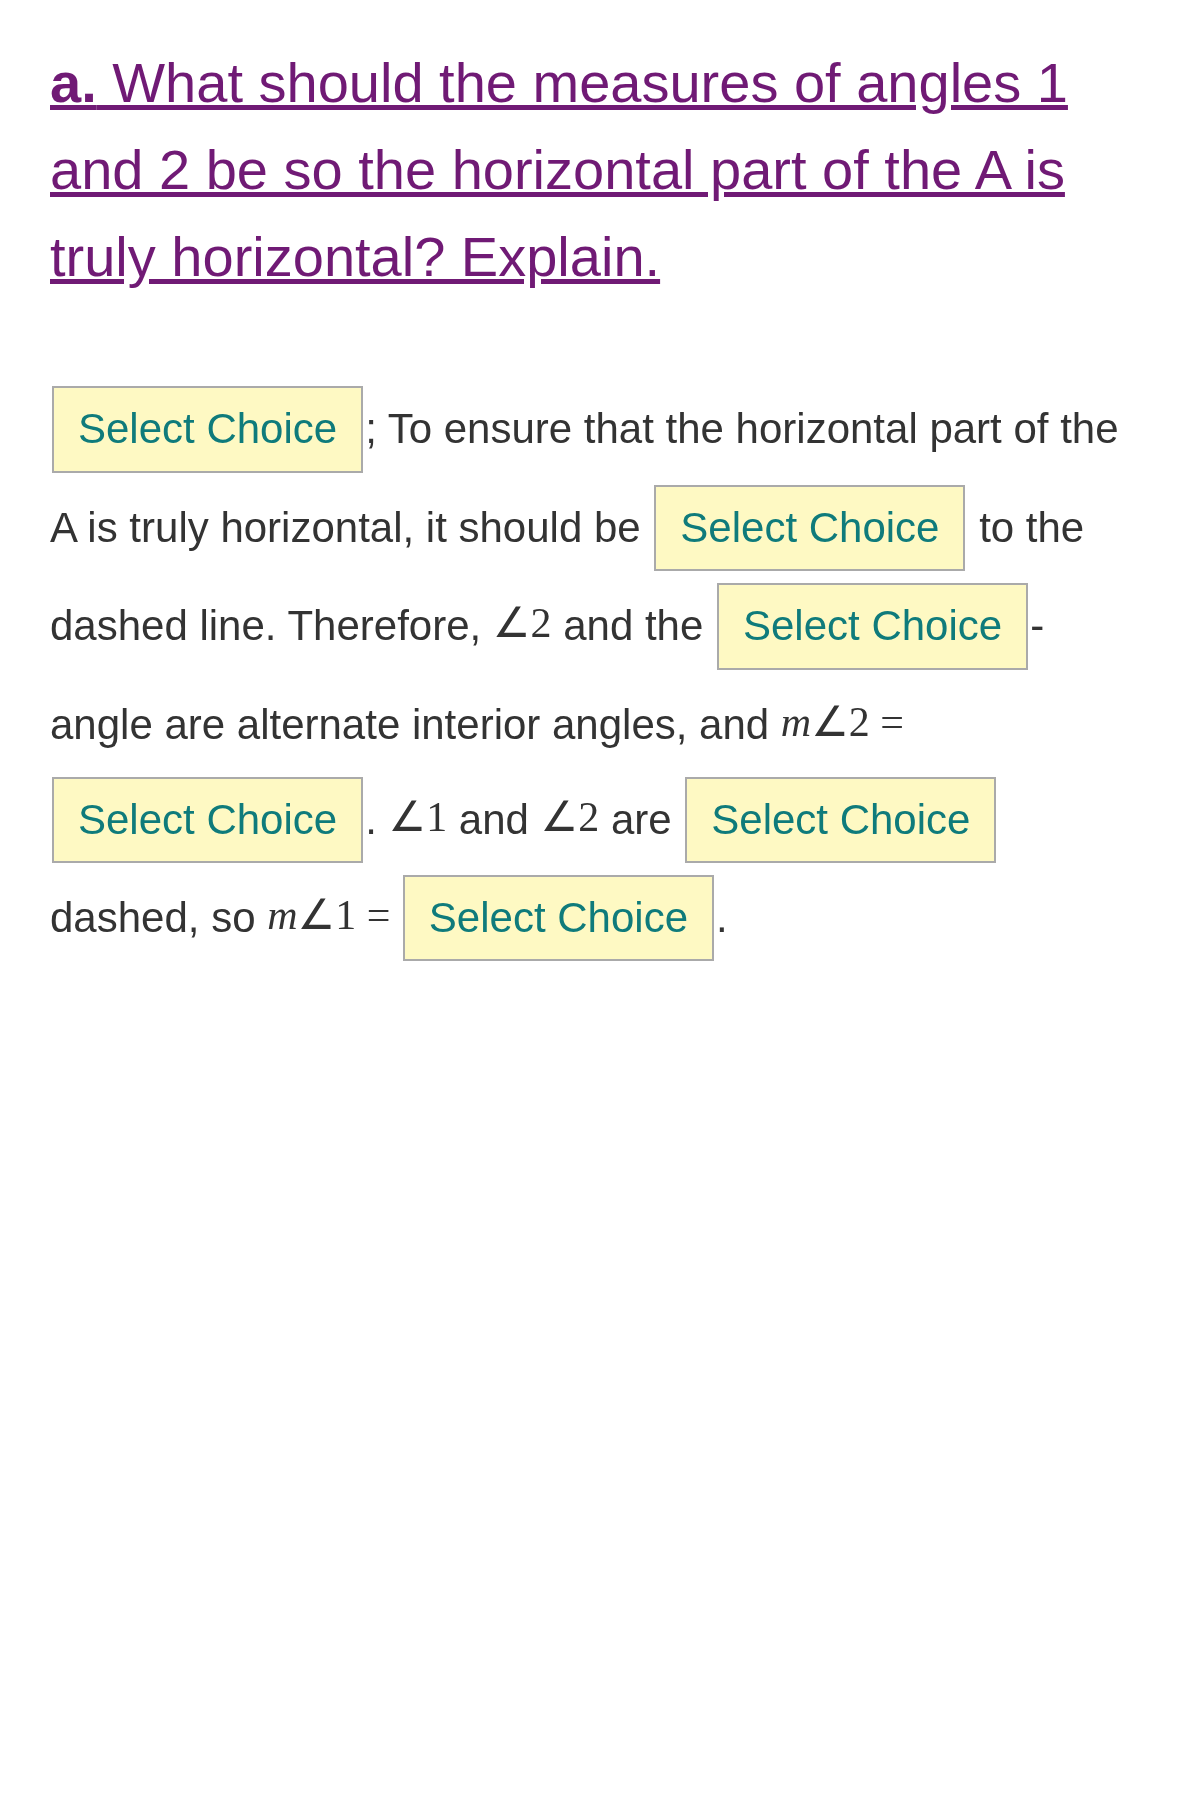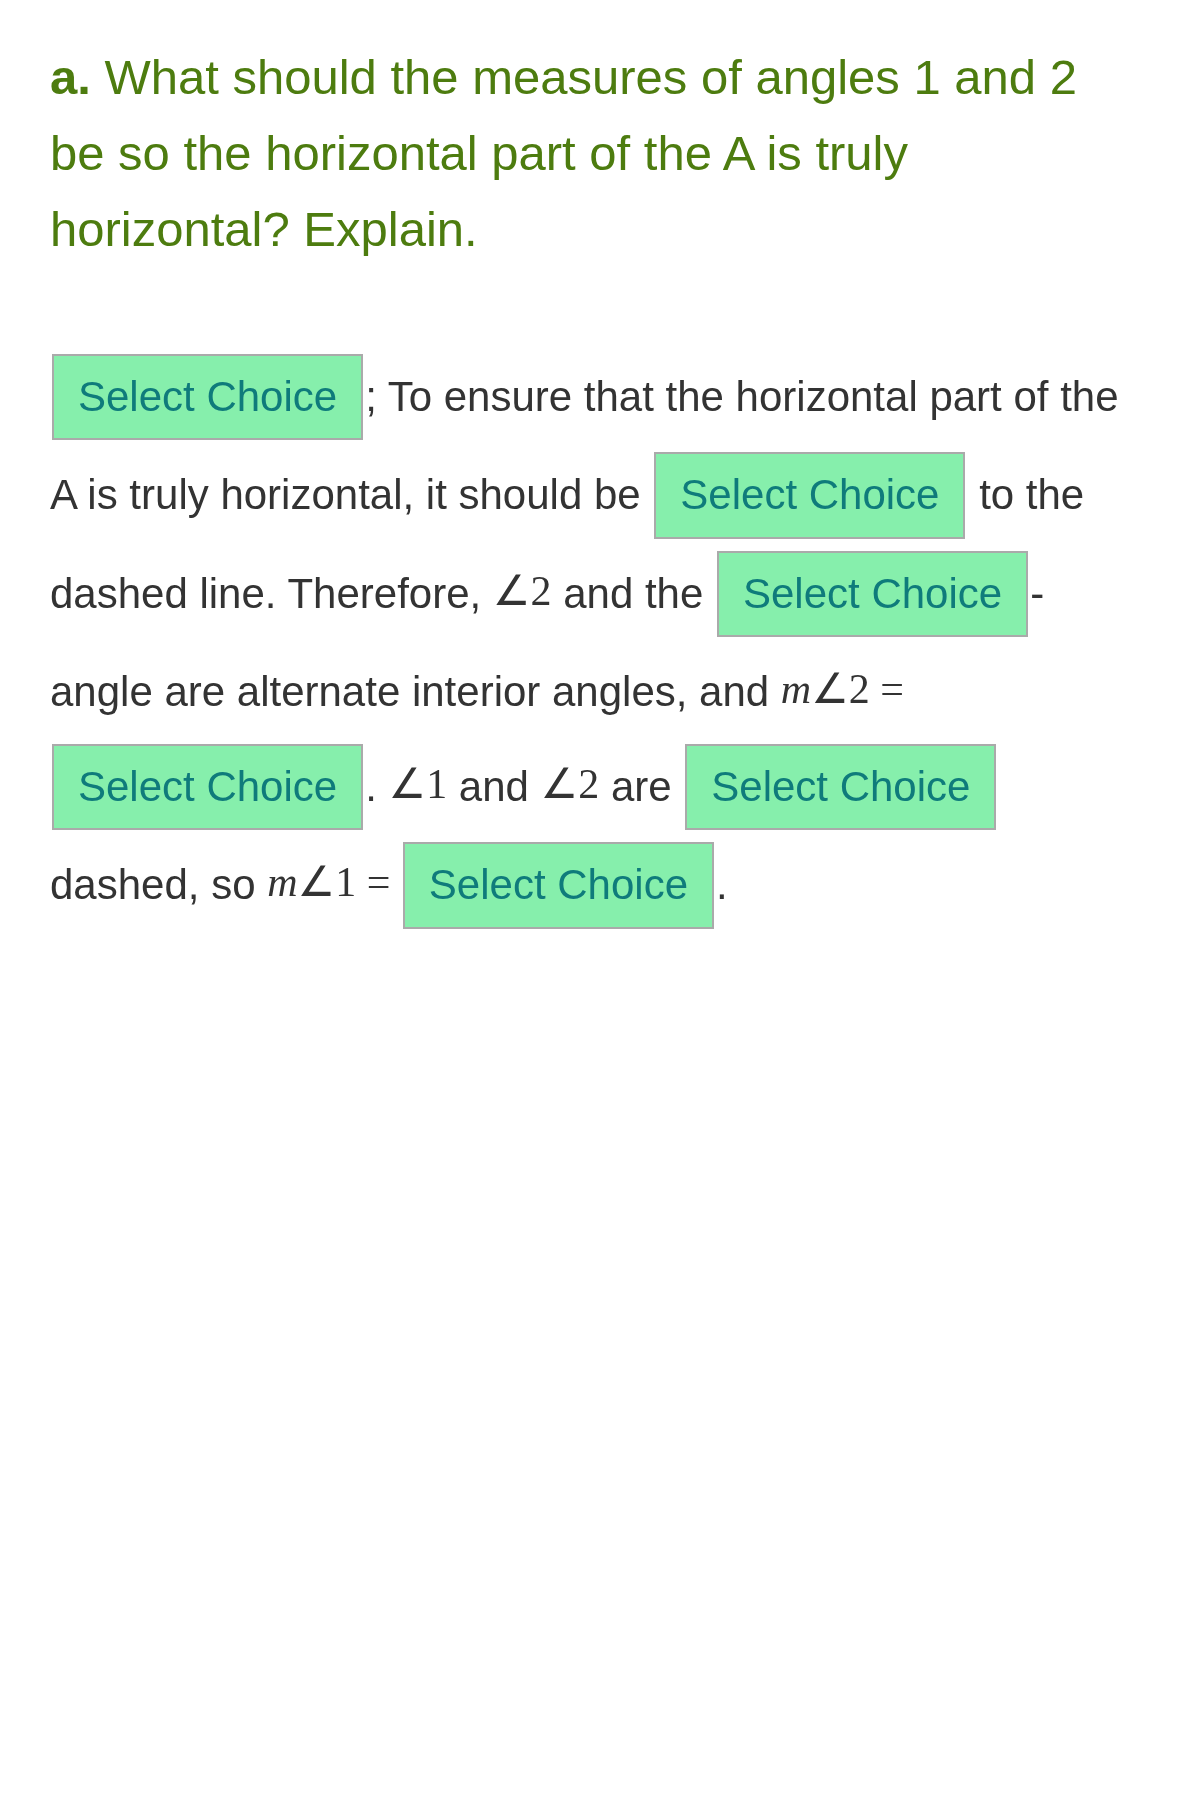--- a/index.html
+++ b/index.html
@@ -8,43 +8,44 @@
       box-sizing: border-box;
     }
     body {
       font-family: -apple-system, BlinkMacSystemFont, 'Segoe UI', Helvetica, Arial, sans-serif;
       background: #ffffff;
       padding: 40px 50px;
       width: 1179px;
       color: #333333;
     }
     .question-text {
-      font-size: 49px;
+      font-size: 56px;
       line-height: 1.55;
-      color: #4d7c0f;
+      color: #701a75;
       margin-bottom: 80px;
+      text-decoration: underline;
     }
     .question-label {
       font-weight: 700;
     }
     .answer-section {
       font-size: 42px;
       line-height: 2.2;
       color: #333333;
     }
     .select-choice {
       display: inline-block;
       border: 2px solid #aaaaaa;
       color: #0f7b7b;
       padding: 16px 24px;
       font-size: 42px;
       line-height: 1.2;
       vertical-align: middle;
       margin: 6px 2px;
-      background: #86efac;
+      background: #fef9c3;
     }
     .math-italic {
       font-family: 'Times New Roman', Times, serif;
       font-style: italic;
     }
     .math-upright {
       font-family: 'Times New Roman', Times, serif;
       font-style: normal;
     }
     .text-segment {

